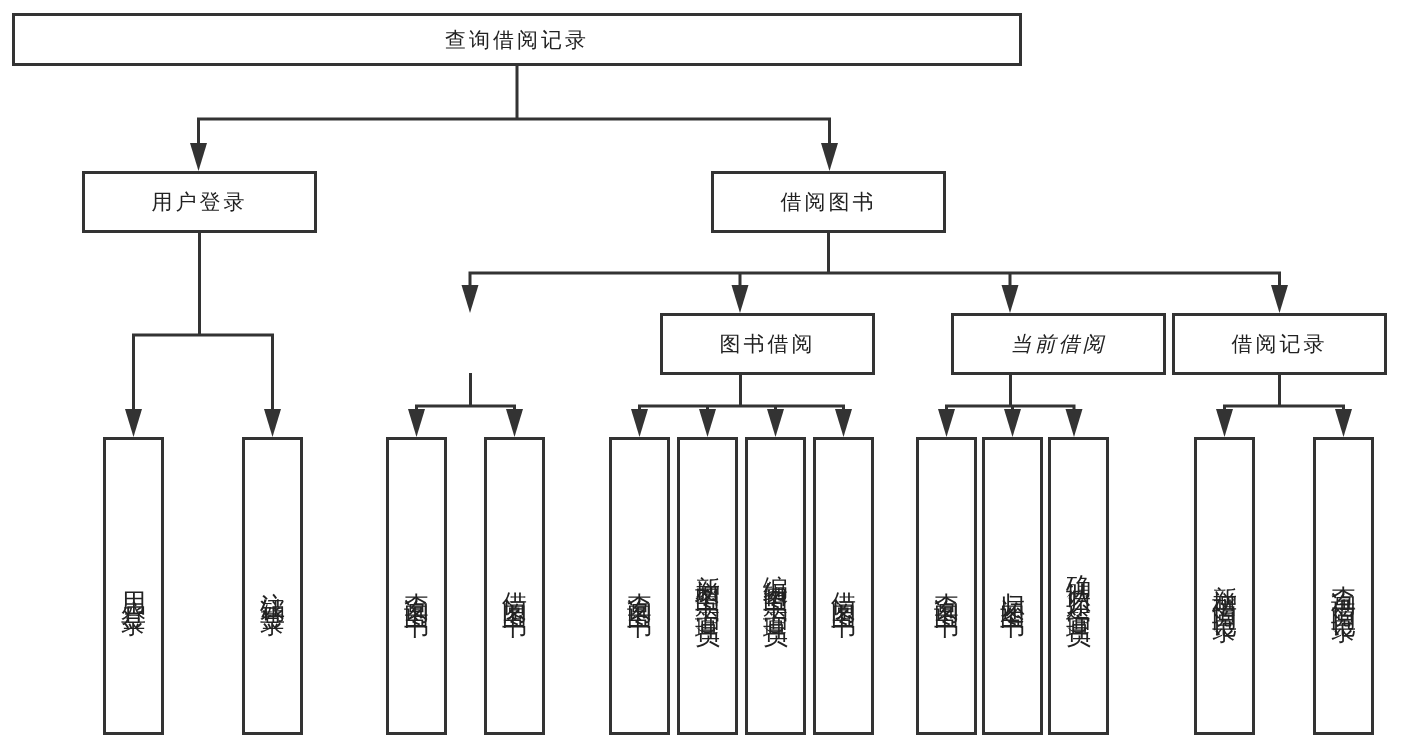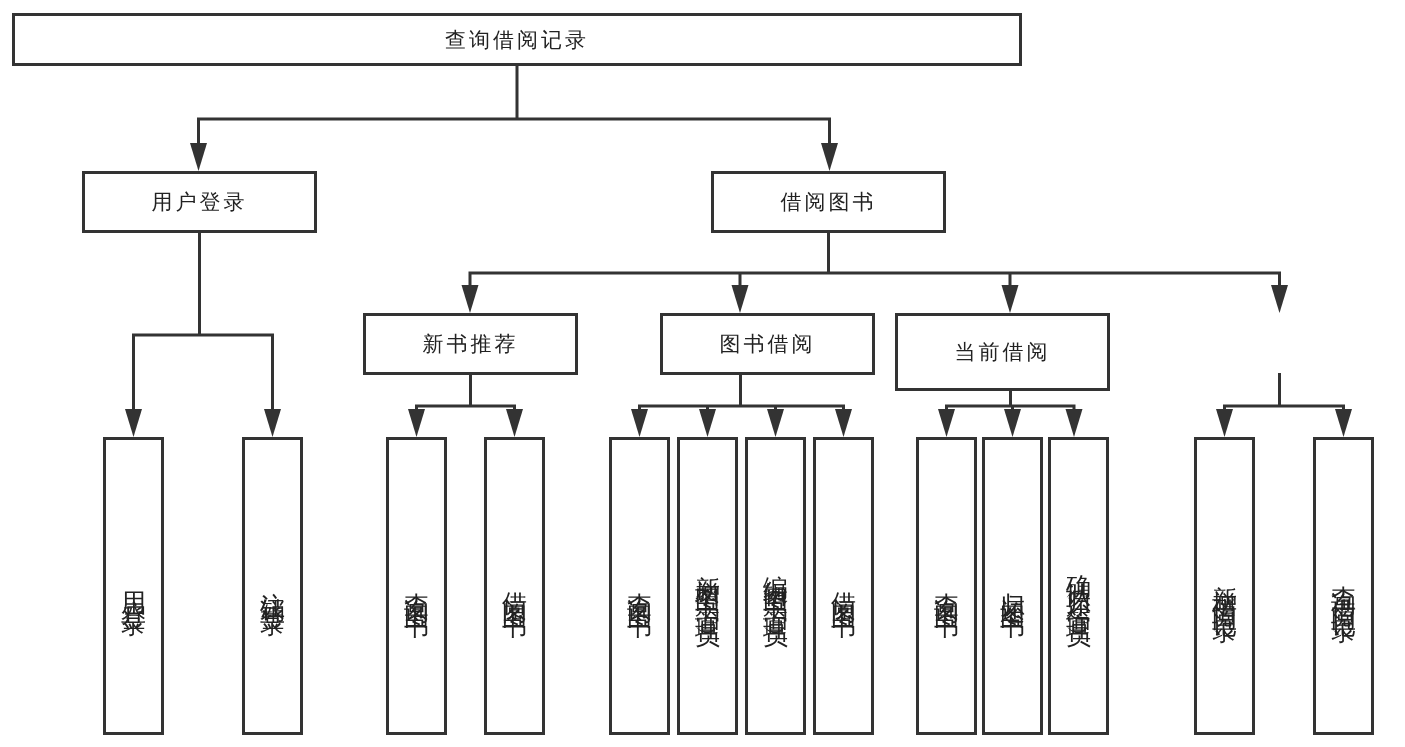--- a/index.html
+++ b/index.html
@@ -30,21 +30,21 @@
   .h-box {
     font-size: 21px;
     letter-spacing: 3px;
     white-space: nowrap;
   }
   .root-box   { left: 12px;  top: 13px;  width: 1010px; height: 53px; }
   .l2-a       { left: 82px;  top: 171px; width: 235px;  height: 62px; }
   .l2-b       { left: 711px; top: 171px; width: 235px;  height: 62px; }
   .l3-a       { left: 363px; top: 313px; width: 215px;  height: 62px; }
   .l3-b       { left: 633px; top: 313px; width: 215px;  height: 62px; margin-left: 27px; }
-  .l3-c       { left: 895px; top: 313px; width: 215px;  height: 78px; }
+  .l3-c       { left: 951px; top: 313px; width: 215px;  height: 62px; font-style: italic; }
   .l3-d       { left: 1172px;top: 313px; width: 215px;  height: 62px; }
   .leaf {
     top: 437px;
     height: 298px;
     width: 61px;
     border-width: 3px;
   }
   .leaf span {
     writing-mode: vertical-rl;
     font-size: 25px;
@@ -135,28 +135,28 @@
     <span>查询借阅记录</span>
   </div>
 
   <div class="box h-box l2-a">
     <span>用户登录</span>
   </div>
   <div class="box h-box l2-b">
     <span>借阅图书</span>
   </div>
 
-  <div class="box h-box l3-a">
-    <span>新书推荐</span>
-  </div>
   <div class="box h-box l3-b">
     <span>图书借阅</span>
   </div>
   <div class="box h-box l3-c">
     <span>当前借阅</span>
+  </div>
+  <div class="box h-box l3-d">
+    <span>借阅记录</span>
   </div>
 
   <div class="box leaf leaf-u1">
     <span>用户登录</span>
   </div>
   <div class="box leaf leaf-u2">
     <span>注销登录</span>
   </div>
   <div class="box leaf leaf-n1">
     <span>查询图书</span>

